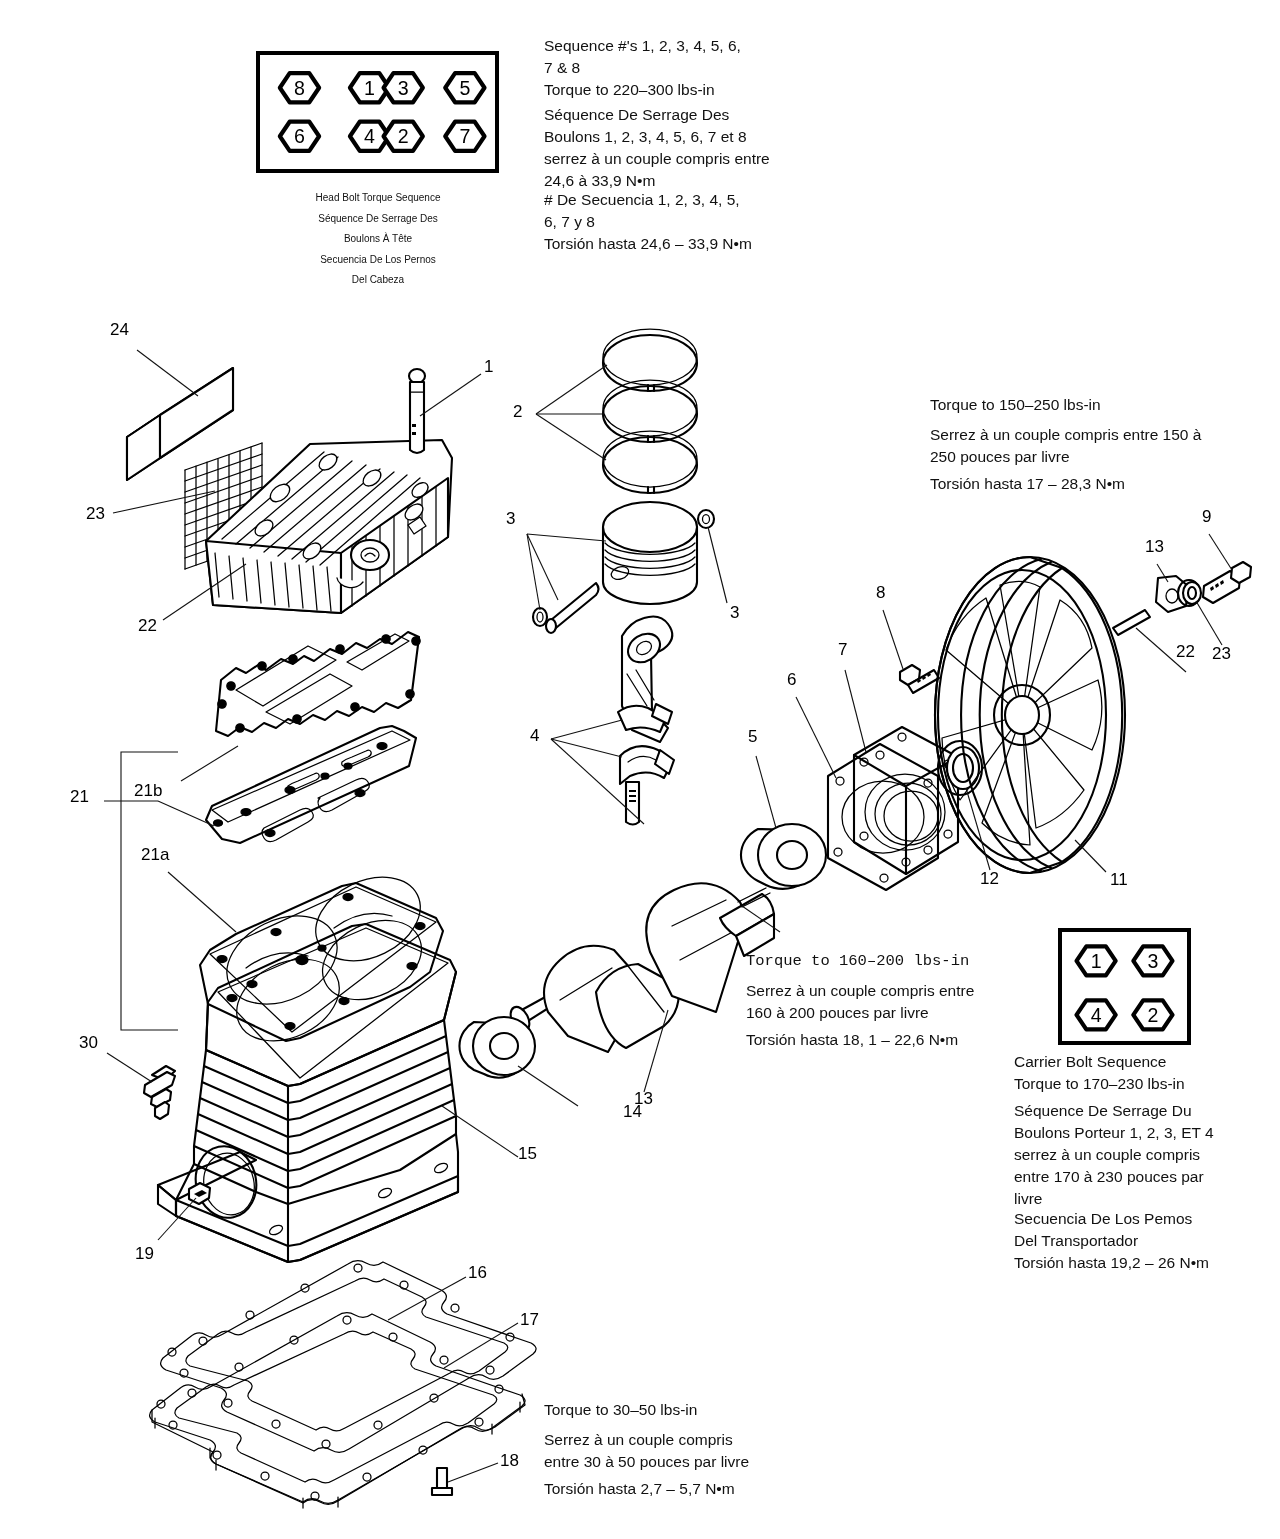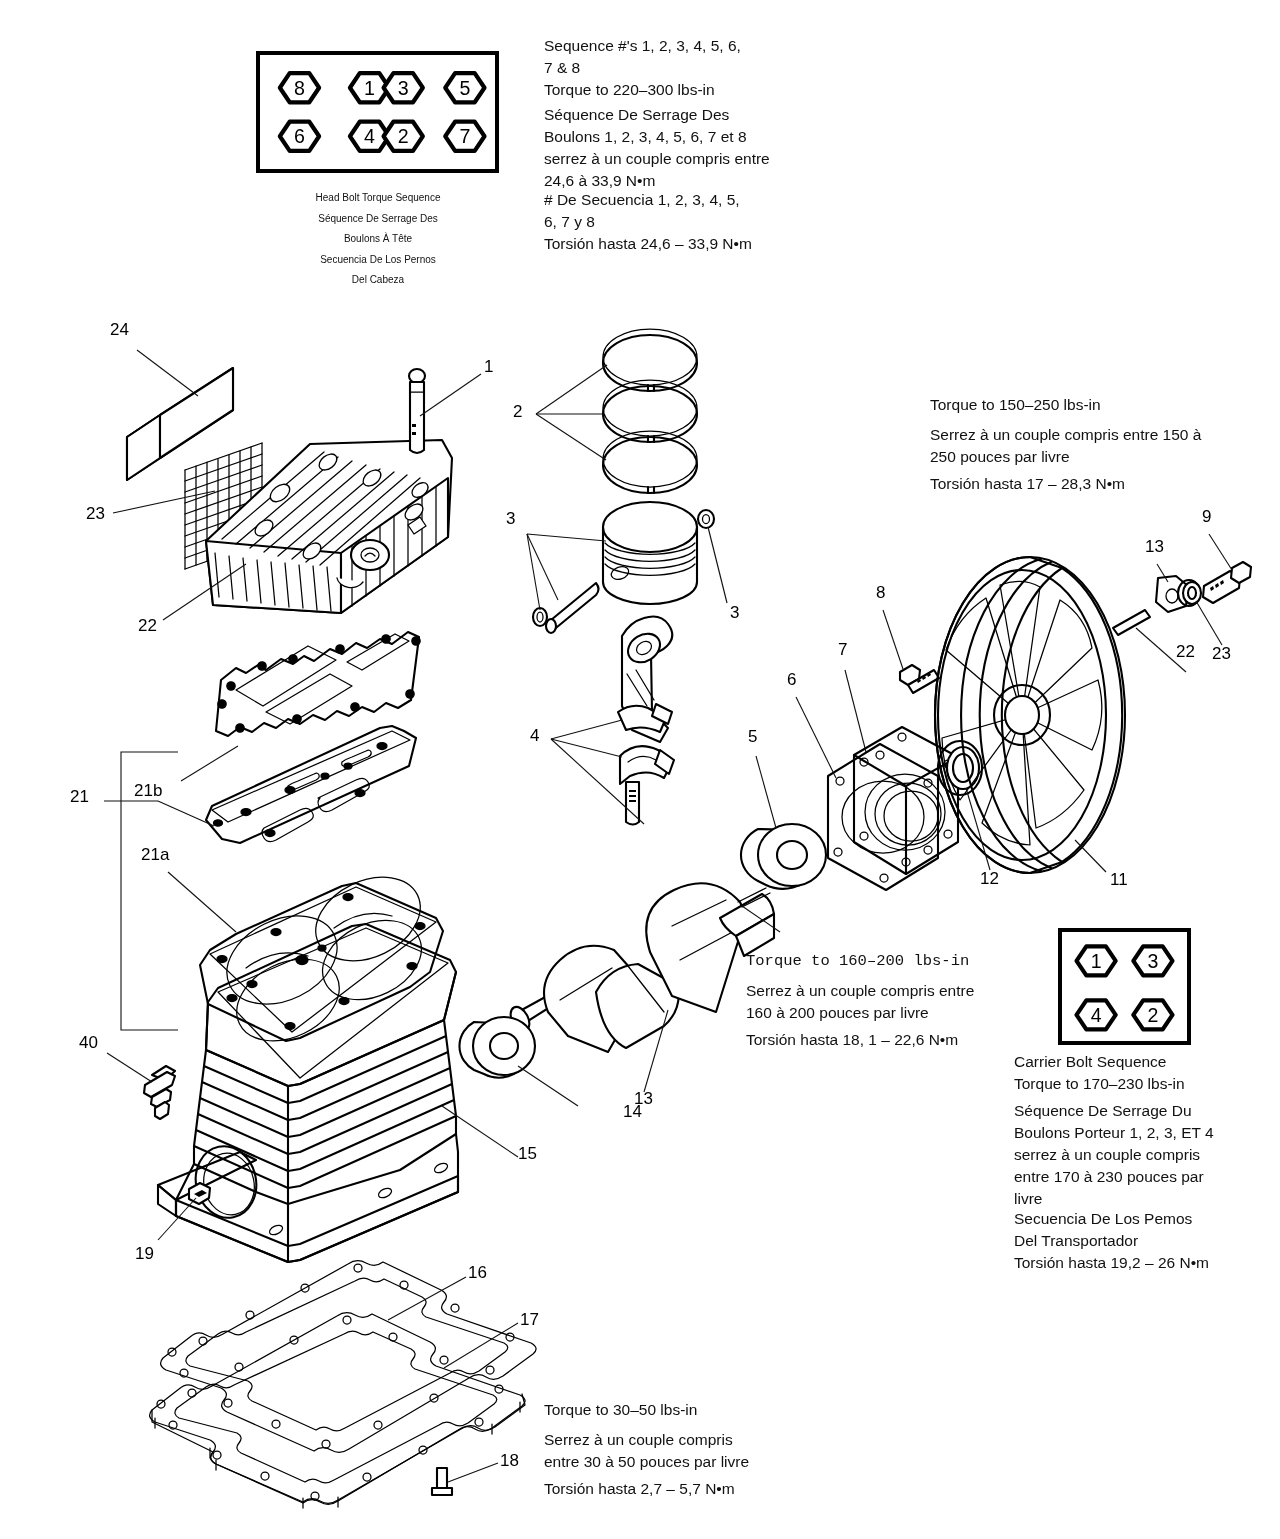--- a/index.html
+++ b/index.html
@@ -623,18 +623,18 @@
 <div class="abs callout" style="left:1145px;top:538px;">13</div>
 <div class="abs callout" style="left:1098px;top:871px;margin-left:12px;">11</div>
 <div class="abs callout" style="left:980px;top:870px;">12</div>
 <div class="abs callout" style="left:634px;top:1090px;">13</div>
 <div class="abs callout" style="left:581px;top:1103px;margin-left:42px;">14</div>
 <div class="abs callout" style="left:518px;top:1145px;">15</div>
 <div class="abs callout" style="left:468px;top:1264px;">16</div>
 <div class="abs callout" style="left:520px;top:1311px;">17</div>
 <div class="abs callout" style="left:500px;top:1452px;">18</div>
 <div class="abs callout" style="left:135px;top:1245px;">19</div>
-<div class="abs callout" style="left:79px;top:1034px;">40</div>
+<div class="abs callout" style="left:79px;top:1034px;">30</div>
 <div class="abs callout" style="left:70px;top:788px;">21</div>
 <div class="abs callout" style="left:141px;top:846px;">21a</div>
 <div class="abs callout" style="left:134px;top:782px;">21b</div>
 <div class="abs callout" style="left:1176px;top:643px;">22</div>
 <div class="abs callout" style="left:1212px;top:645px;">23</div>
 
 </body></html>

